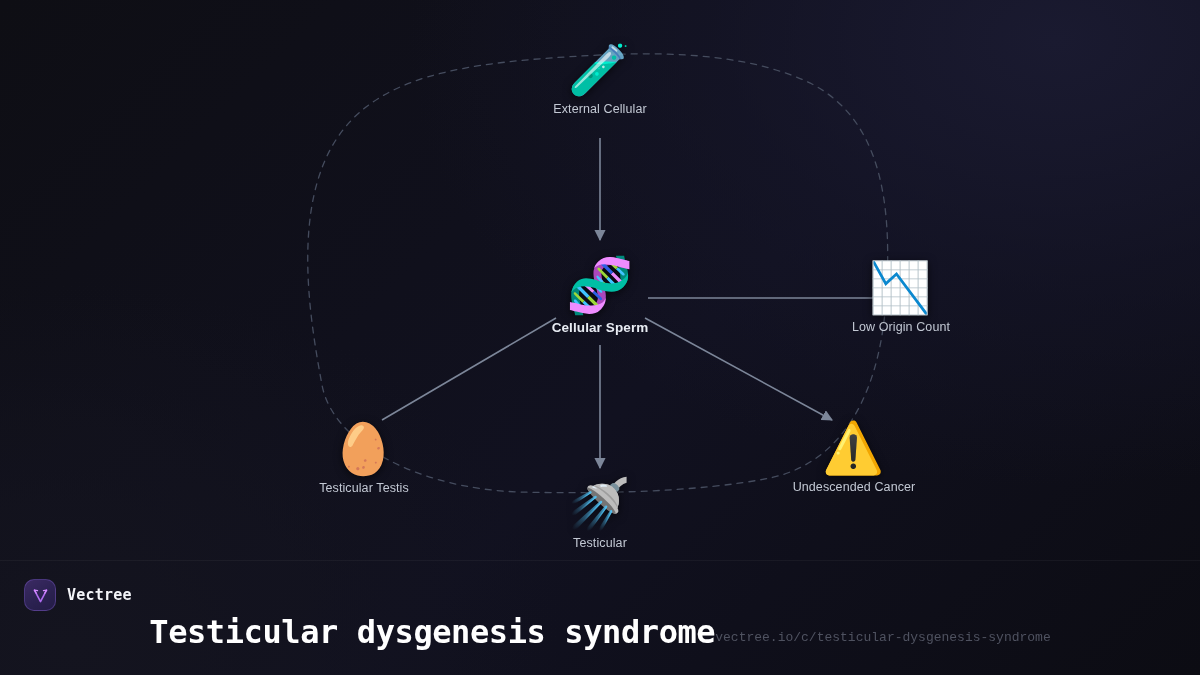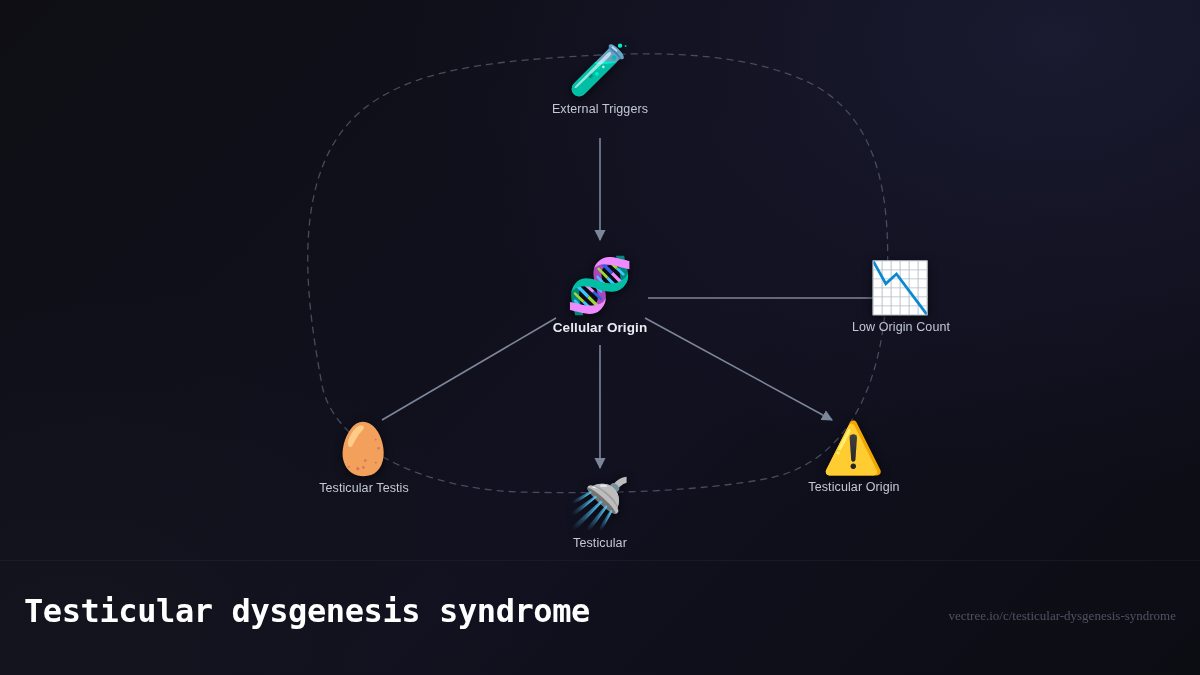--- a/index.html
+++ b/index.html
@@ -69,33 +69,33 @@
     display:flex; align-items:center; justify-content:center;
     flex:0 0 auto;
   }
   #brand-name {
     color:#f2f3f7;
     font-family:"DejaVu Sans Mono","Liberation Mono",monospace;
     font-size:15px; font-weight:bold;
     letter-spacing:0.2px;
   }
   #title-row {
-    display:flex; align-items:flex-end; justify-content:space-between;
-    margin-top:13px;
+    display:flex; align-items:flex-end; justify-content:center;
+    margin-top:2px;
   }
   #page-title {
     color:#ffffff;
     font-family:"DejaVu Sans Mono","Liberation Mono",monospace;
     font-size:32px; font-weight:bold;
     letter-spacing:-0.4px;
     white-space:nowrap;
   }
   #page-url {
     color:#4f5260;
-    font-family:Liberation Serif, serif;
+    font-family:Liberation Mono, monospace;
     font-size:13px;
     white-space:nowrap;
     padding-bottom:6px;
   }
 </style>
 </head>
 <body>
 
 <div id="root">
 
@@ -123,52 +123,62 @@
 
       <line x1="645" y1="318" x2="832" y2="420" stroke="#7c8699" stroke-width="1.6" marker-end="url(#arrow)"></line>
 
       <line x1="600" y1="345" x2="600" y2="468" stroke="#7c8699" stroke-width="1.6" marker-end="url(#arrow)"></line>
 
       <line x1="556" y1="318" x2="382" y2="420" stroke="#7c8699" stroke-width="1.6"></line>
     </svg>
 
     <div class="node" style="left:600px; top:80px;">
       <span class="glyph std">🧪</span>
-      <span class="label">External Triggers</span>
+      <span class="label">External Cellular</span>
     </div>
 
     <div class="node center" style="left:600px; top:297px;">
       <span class="glyph big">🧬</span>
-      <span class="label">Cellular Origin</span>
+      <span class="label">Cellular Sperm</span>
     </div>
 
     <div class="node" style="left:901px; top:298px;">
       <span class="glyph std">📉</span>
       <span class="label">Low Origin Count</span>
     </div>
 
     <div class="node" style="left:854px; top:458px;">
       <span class="glyph std">⚠️</span>
-      <span class="label">Testicular Origin</span>
+      <span class="label">Undescended Cancer</span>
     </div>
 
     <div class="node" style="left:600px; top:514px;">
       <span class="glyph std">🚿</span>
       <span class="label">Testicular</span>
     </div>
 
     <div class="node" style="left:364px; top:459px;">
       <span class="glyph std">🥚</span>
       <span class="label">Testicular Testis</span>
     </div>
 
   </div>
 
   <div id="footer">
 
+    <div id="brand">
+      <div id="brand-mark">
+        <svg width="19" height="19" viewBox="0 0 20 20" aria-hidden="true">
+          <path d="M3.6 4.4 L10 16.4 L16.4 4.4" fill="none" stroke="#b06cf0" stroke-width="1.7" stroke-linecap="round" stroke-linejoin="round"></path>
+          <path d="M3.6 4.4 L5.6 7.6 M3.6 4.4 L6.9 4.9" fill="none" stroke="#d58bff" stroke-width="1.3" stroke-linecap="round"></path>
+          <path d="M16.4 4.4 L14.4 7.6 M16.4 4.4 L13.1 4.9" fill="none" stroke="#d58bff" stroke-width="1.3" stroke-linecap="round"></path>
+        </svg>
+      </div>
+      <span id="brand-name">Vectree</span>
+    </div>
 
     <div id="title-row">
       <h1 id="page-title">Testicular dysgenesis syndrome</h1>
       <span id="page-url">vectree.io/c/testicular-dysgenesis-syndrome</span>
     </div>
 
   </div>
 
 </div>
 

